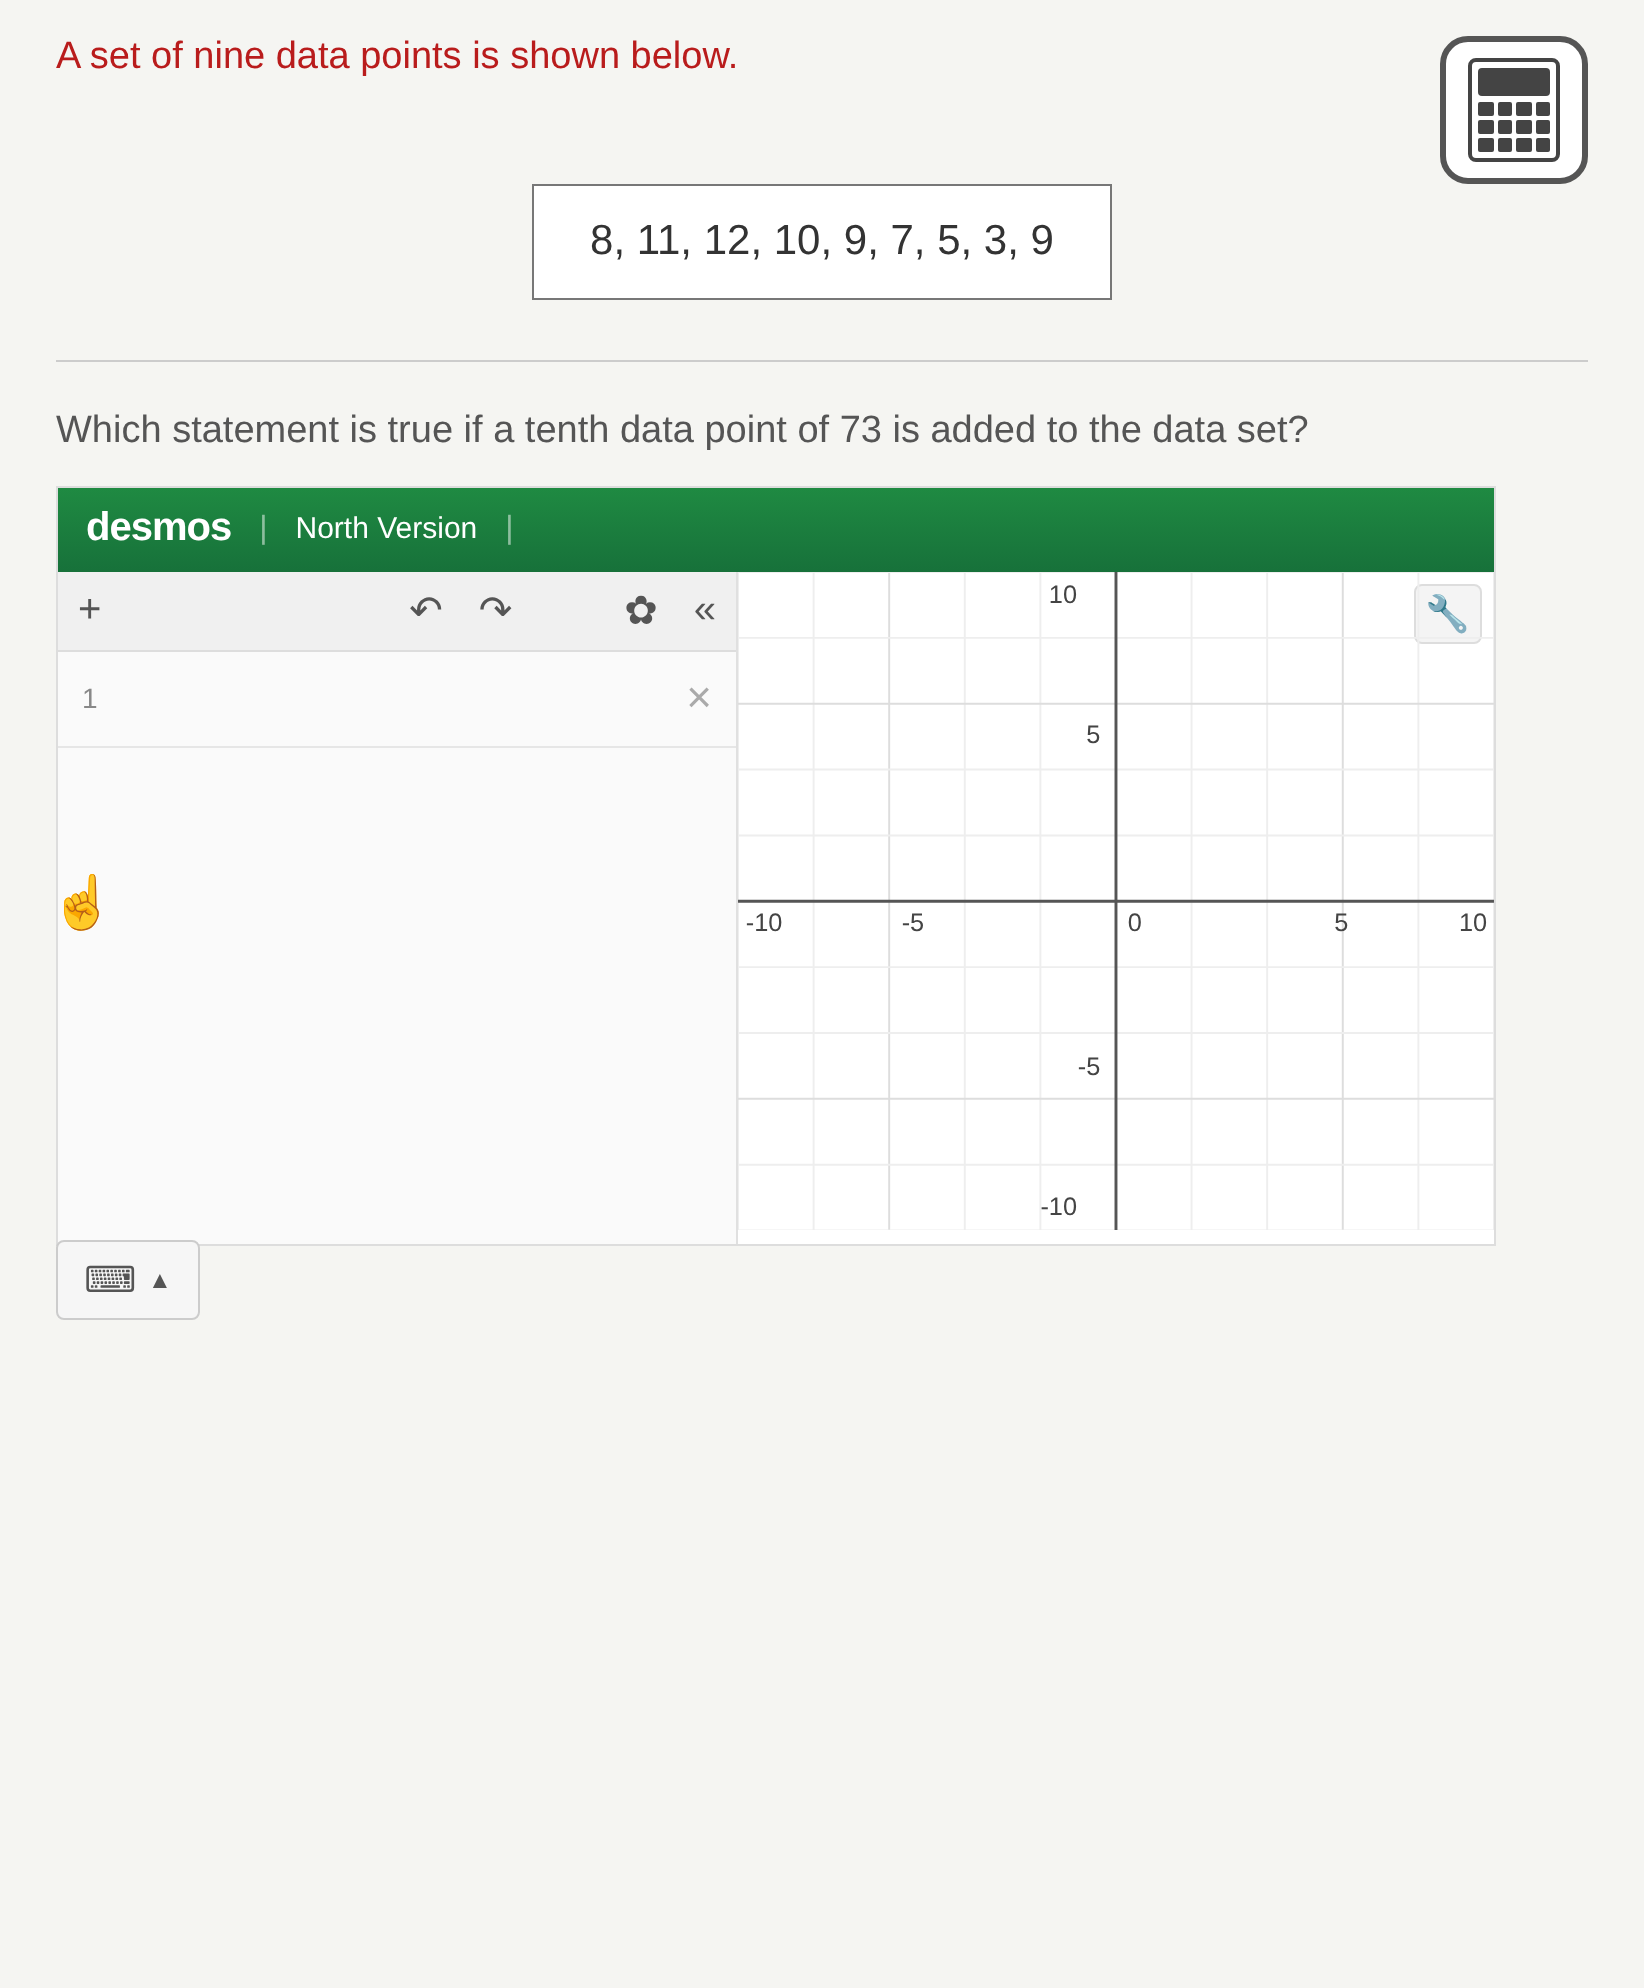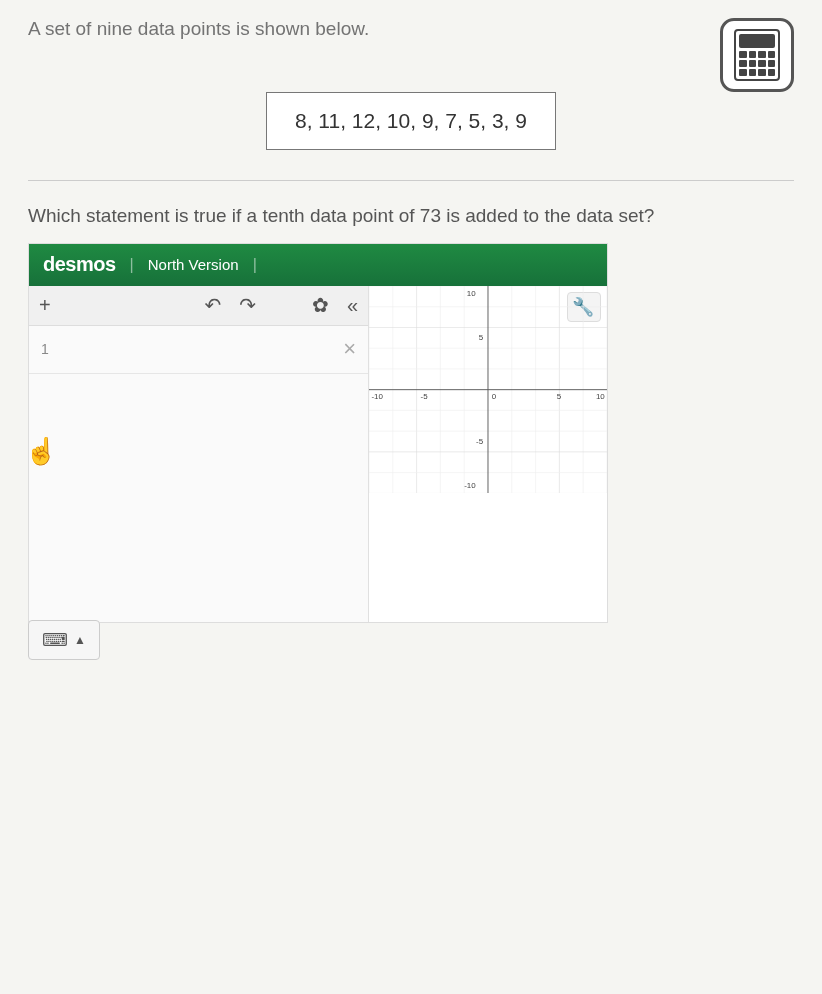--- a/index.html
+++ b/index.html
@@ -5,21 +5,21 @@
   * { box-sizing: border-box; margin: 0; padding: 0; }
   body {
     font-family: Arial, Helvetica, sans-serif;
     background: #f5f5f2;
     width: 822px;
     height: 994px;
     padding: 18px 28px;
     color: #4a4a4a;
   }
   .top-row { display: flex; justify-content: space-between; align-items: flex-start; }
-  .intro { font-size: 19px; color: #737373; margin-bottom: 22px; max-width: 560px; }
+  .intro { font-size: 19px; color: #b91c1c; margin-bottom: 22px; max-width: 560px; }
   .calc-btn {
     width: 74px; height: 74px;
     border: 3px solid #555;
     border-radius: 14px;
     display: flex; align-items: center; justify-content: center;
     background: #fff;
     cursor: pointer;
   }
   .calc-body {
     width: 46px; height: 52px; border: 2px solid #444; border-radius: 4px;
@@ -36,21 +36,21 @@
     background: #fff;
     display: inline-block;
     margin: 0 auto;
   }
   .data-wrap { text-align: center; margin-bottom: 30px; }
   .hr { border: none; border-top: 1px solid #ccc; margin: 12px 0 22px; }
   .q2 { font-size: 19px; color: #555; margin-bottom: 14px; max-width: 640px; line-height: 1.35; }
   .desmos {
     border: 1px solid #ddd;
     background: #fff;
-    width: 580px;
+    width: 720px;
     height: 380px;
     position: relative;
     margin-bottom: 18px;
   }
   .des-header {
     background: #1b7a3a;
     background: linear-gradient(#1f8a42,#17713a);
     color: #fff;
     height: 42px;
     display: flex; align-items: center;

